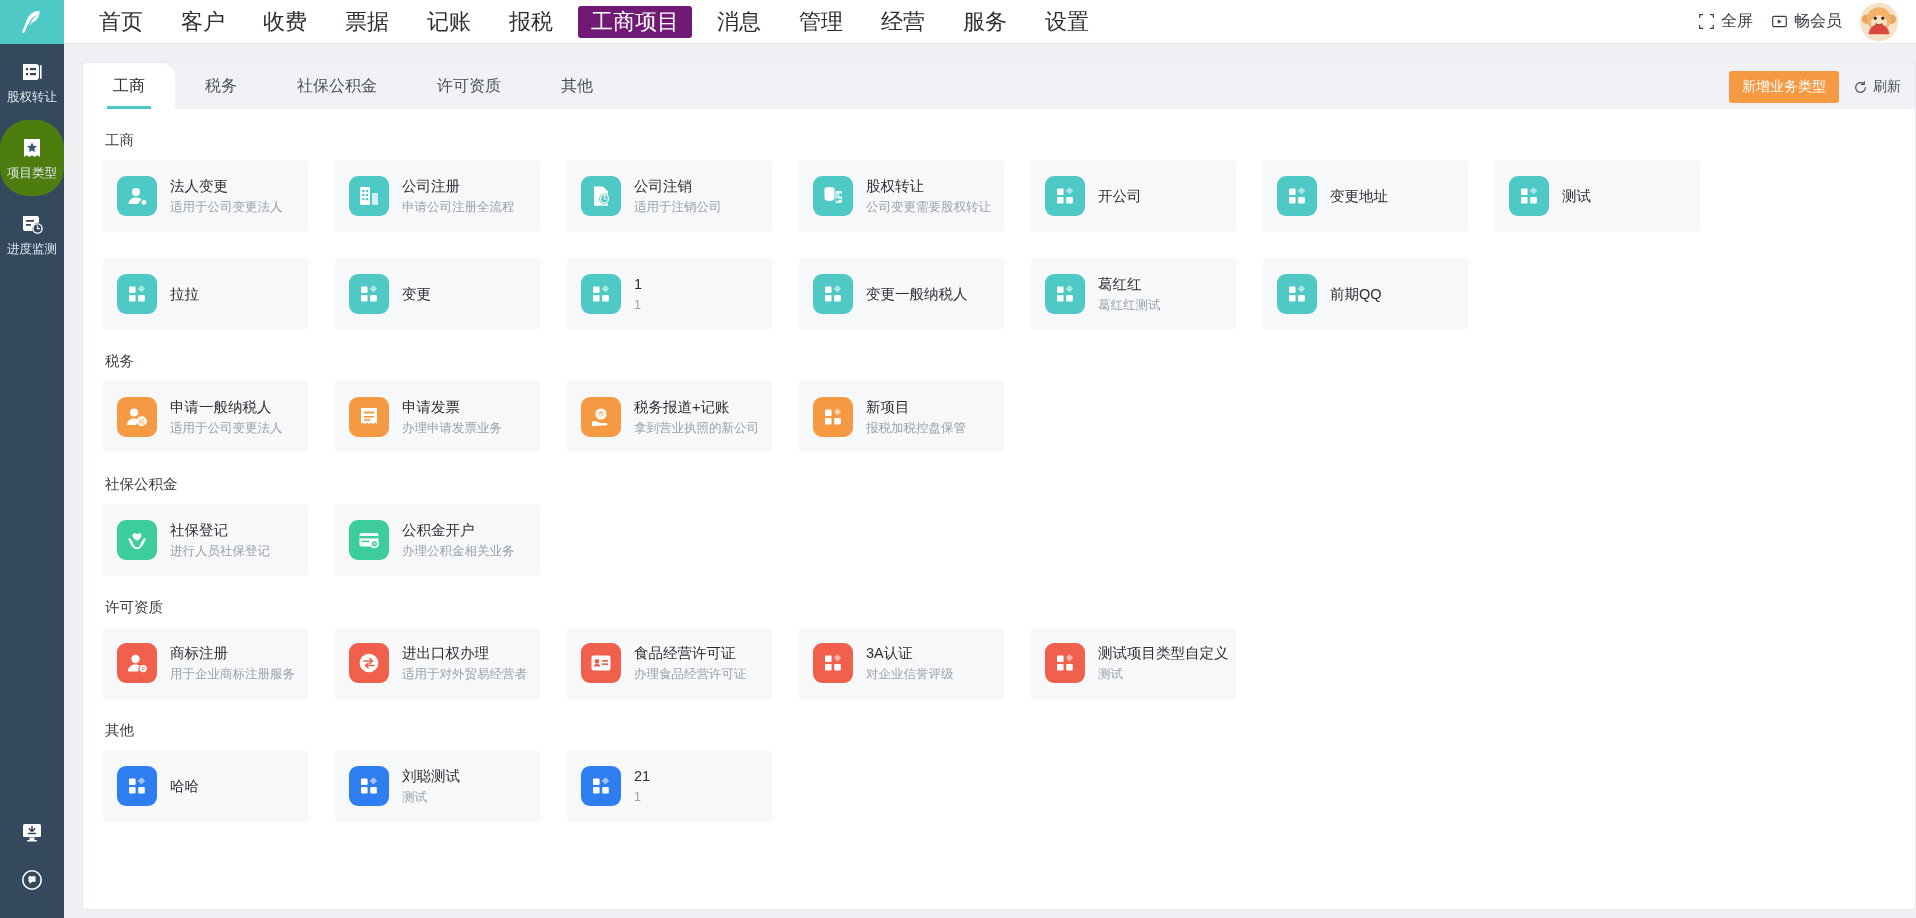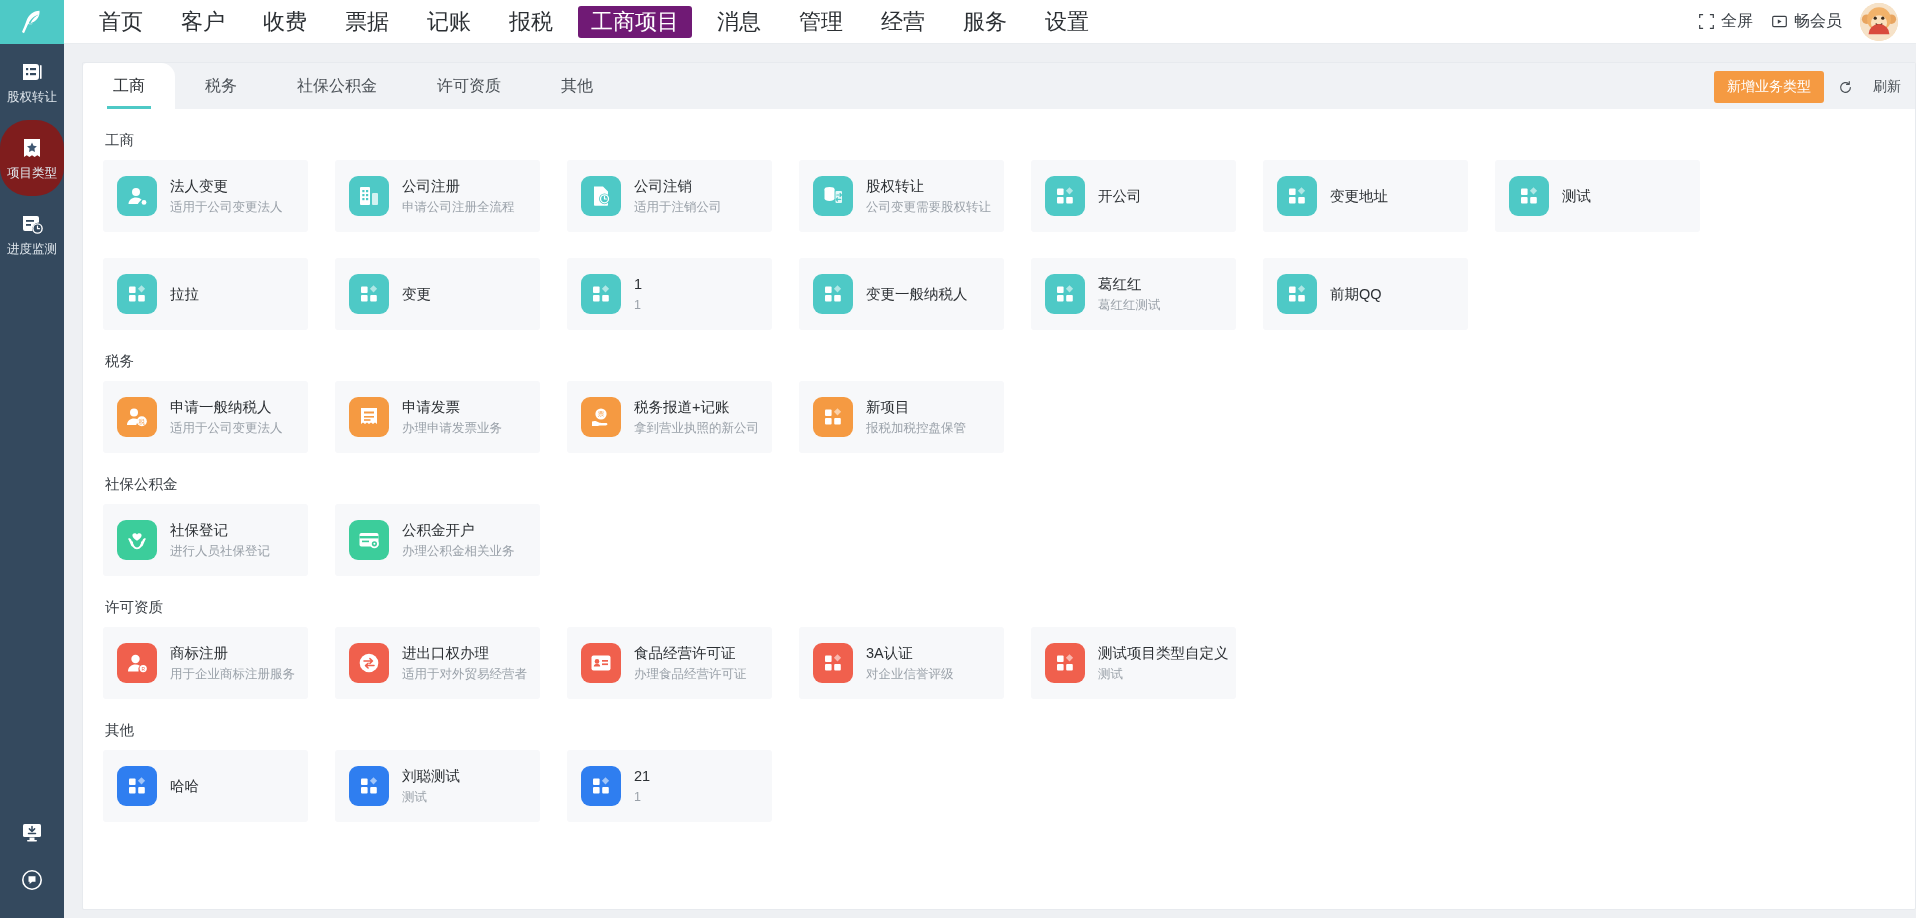--- a/index.html
+++ b/index.html
@@ -42,21 +42,21 @@
 
   
   .rail {
     position: absolute; top: 44px; left: 0; width: 64px; bottom: 0;
     background: #34495e; z-index: 15;
   }
   .rail-item {
     height: 76px; display: flex; flex-direction: column;
     align-items: center; justify-content: center; gap: 6px; cursor: pointer;
   }
-  .rail-item.active { background: #7f1d1d; border-radius: 28px; }
+  .rail-item.active { background: #4d7c0f; border-radius: 28px; }
   .rail-ico { width: 24px; height: 24px; display:block; }
   .rail-label { font-size: 12.5px; color: #dfe6ec; line-height: 14px; }
   .rail-bottom { position: absolute; bottom: 14px; left: 0; width: 64px; }
   .rail-b-item { height: 48px; display:flex; align-items:center; justify-content:center; cursor:pointer; }
 
   
   .content {
     position: absolute; top: 44px; left: 64px; right: 0; bottom: 0;
     padding: 10px 0 0 18px; overflow: hidden; margin-top: 8px;
   }
@@ -77,21 +77,21 @@
   .tab.active::after {
     content: ""; position: absolute; left: 24px; right: 24px; bottom: 0;
     height: 3px; background: #4ec9c6;
   }
   .tab-actions { position: absolute; right: 14px; top: 8px; display: flex; align-items: center; gap: 14px; }
   .btn-primary {
     background: #f59a42; color: #fff; font-size: 14px; border: none;
     border-radius: 3px; padding: 7px 13px; cursor: pointer; white-space: nowrap;
     font-family: inherit;
   }
-  .btn-ghost { display:flex; align-items:center; gap:20px; font-size:14px; color:#4a5056; cursor:pointer; }
+  .btn-ghost { display:flex; align-items:center; gap:5px; font-size:14px; color:#4a5056; cursor:pointer; }
 
   
   .body { padding: 14px 20px 0 20px; }
   .group { margin-bottom: 8px; }
   .group-title { font-size: 14.5px; color: #3b4046; margin: 8px 0 10px 2px; }
   .cards { display: flex; flex-wrap: wrap; gap: 12px; }
   .card {
     width: 205px; height: 72px; background: #f7f8fa; border-radius: 3px;
     margin: 0 15px 14px 0; display: flex; align-items: center;
     padding: 0 14px; cursor: pointer;

